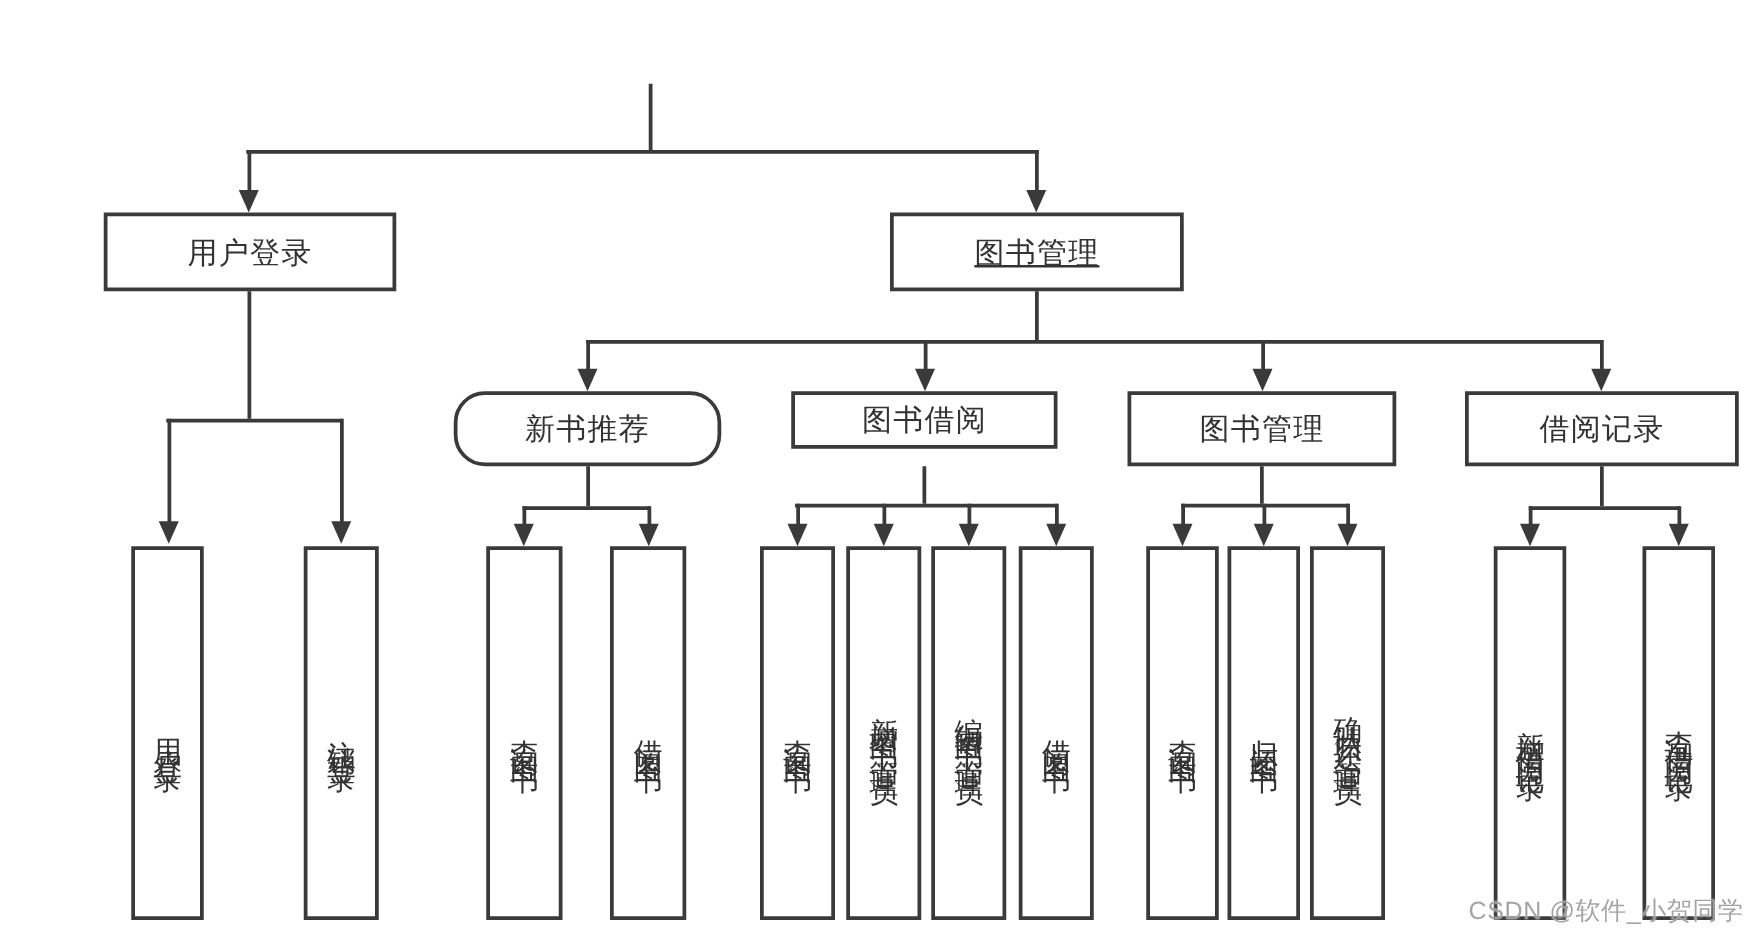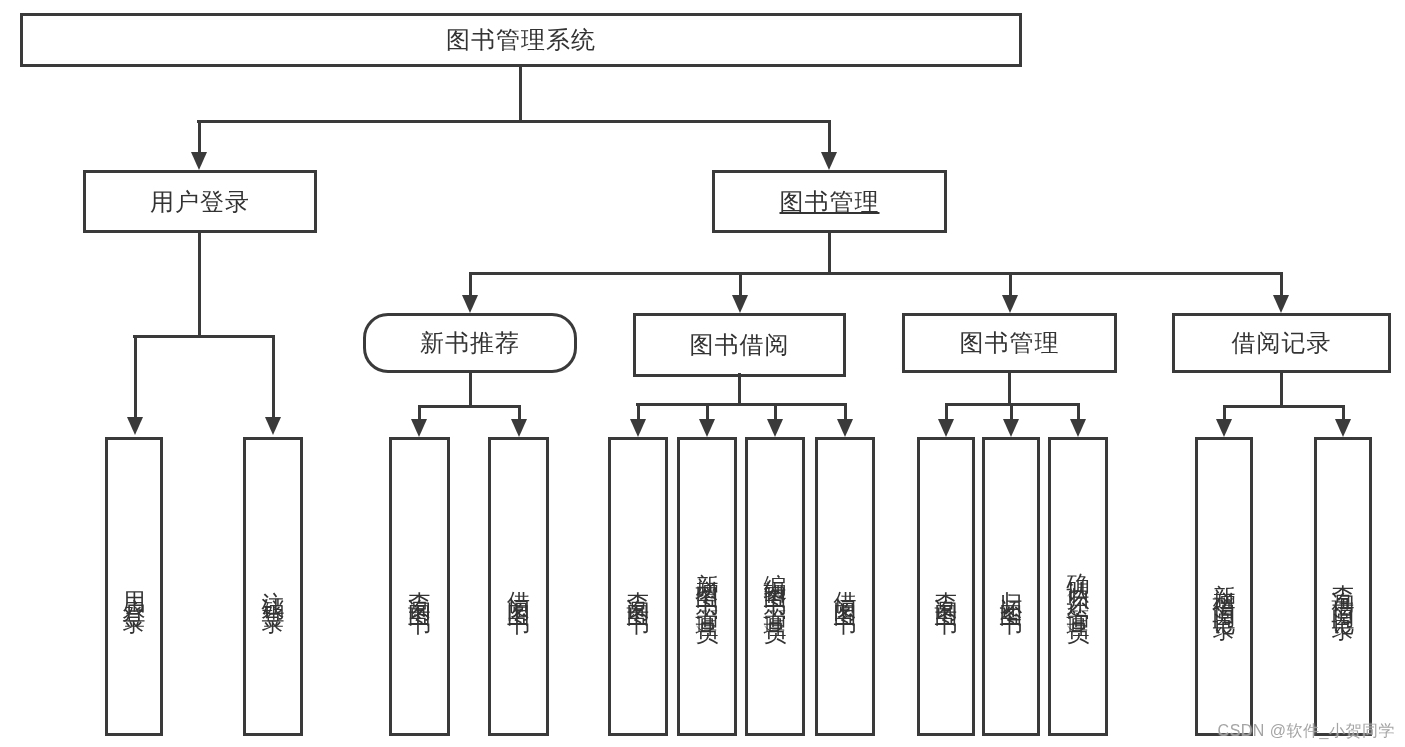--- a/index.html
+++ b/index.html
@@ -73,35 +73,34 @@
     height: 0;
     border-left: 8px solid transparent;
     border-right: 8px solid transparent;
     border-top: 18px solid var(--line, #3a3a3a);
   }
   
   .watermark {
     position: absolute;
     right: 10px;
     bottom: 5px;
-    font-size: 16px;
+    font-size: 20px;
     letter-spacing: 0.5px;
     color: var(--watermark, #a0a0a0);
     opacity: 0.95;
     text-shadow: 0 0 2px #ffffff;
     z-index: 5;
     white-space: nowrap;
   }
 </style>
 </head>
 <body>
 
 <div class="canvas" style="--line: #3a3a3a; --text: #333333; --watermark: #a0a0a0; --bg: #ffffff;">
 
-  <div class="hbox" style="left:20px; top:13px; width:1002px; height:54px;">图书管理系统</div>
 
   <div class="vline" style="left:519px; top:67px; height:53px;"></div>
   <div class="hline" style="left:197px; top:120px; width:634px;"></div>
   <div class="arr" style="left:191px; top:120px; height:50px;"></div>
   <div class="arr" style="left:821px; top:120px; height:50px;"></div>
 
   <div class="hbox" style="left:83px; top:170px; width:234px; height:63px;">用户登录</div>
   <div class="hbox" style="left:712px; top:170px; width:235px; height:63px;text-decoration:underline;">图书管理</div>
 
   <div class="vline" style="left:198px; top:233px; height:102px;"></div>
@@ -113,21 +112,21 @@
   <div class="vbox" style="left:243px; top:437px; width:60px; height:299px;">注销登录</div>
 
   <div class="vline" style="left:828px; top:233px; height:39px;"></div>
   <div class="hline" style="left:469px; top:272px; width:813px;"></div>
   <div class="arr" style="left:462px; top:272px; height:41px;"></div>
   <div class="arr" style="left:732px; top:272px; height:41px;"></div>
   <div class="arr" style="left:1002px; top:272px; height:41px;"></div>
   <div class="arr" style="left:1273px; top:272px; height:41px;"></div>
 
   <div class="hbox" style="left:363px; top:313px; width:214px; height:60px;border-radius:25px;">新书推荐</div>
-  <div class="hbox" style="left:633px; top:313px; width:213px; height:64px;">图书借阅</div>
+  <div class="hbox" style="left:633px; top:313px; width:213px; height:46px;">图书借阅</div>
   <div class="hbox" style="left:902px; top:313px; width:215px; height:60px;">图书管理</div>
   <div class="hbox" style="left:1172px; top:313px; width:219px; height:60px;text-align:center;">借阅记录</div>
 
   <div class="vline" style="left:469px; top:373px; height:32px;"></div>
   <div class="hline" style="left:418px; top:405px; width:102px;"></div>
   <div class="arr" style="left:411px; top:405px; height:32px;"></div>
   <div class="arr" style="left:511px; top:405px; height:32px;"></div>
   <div class="vbox" style="left:389px; top:437px; width:61px; height:299px;">查询图书</div>
   <div class="vbox" style="left:488px; top:437px; width:61px; height:299px;">借阅图书</div>
 

